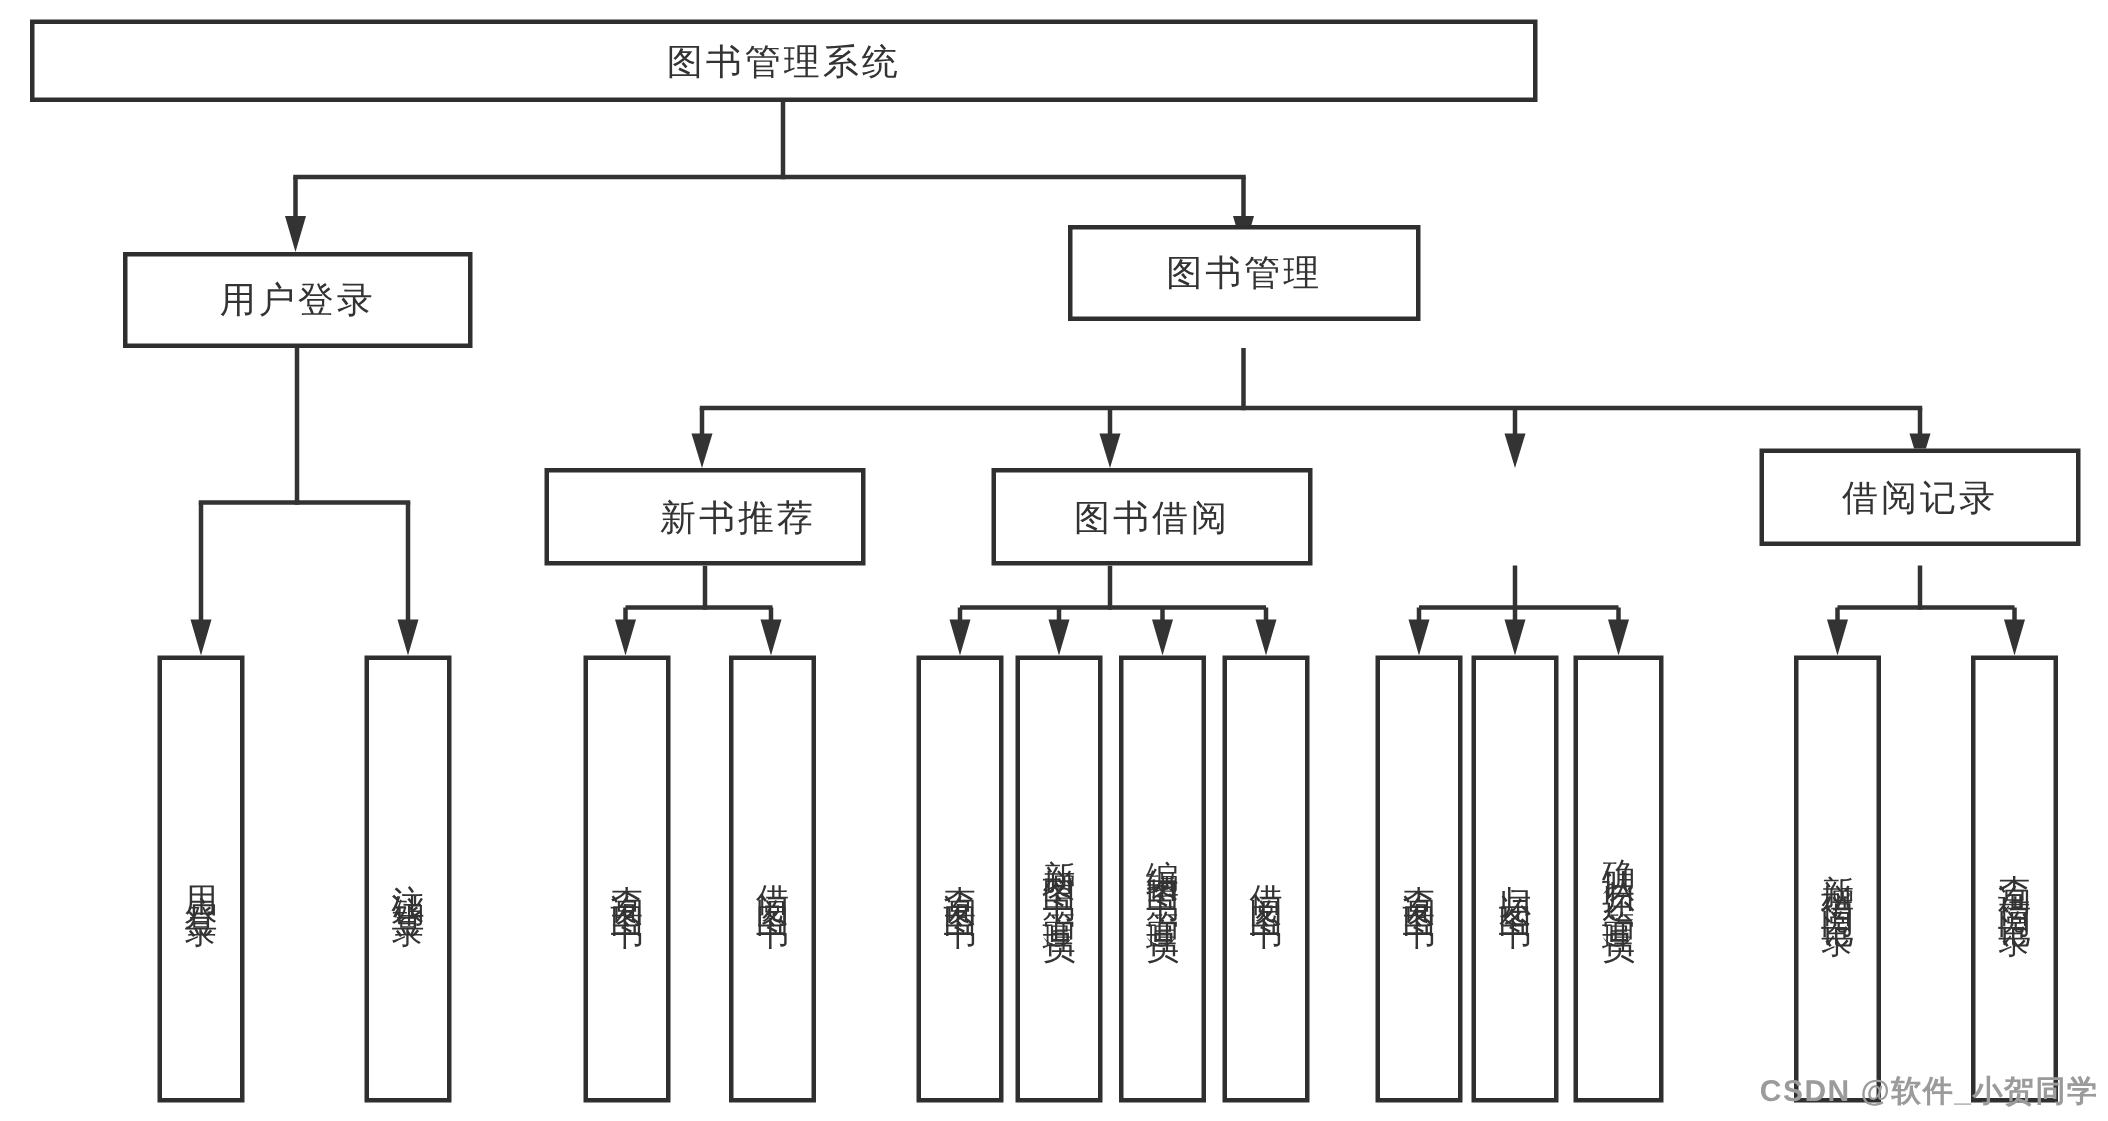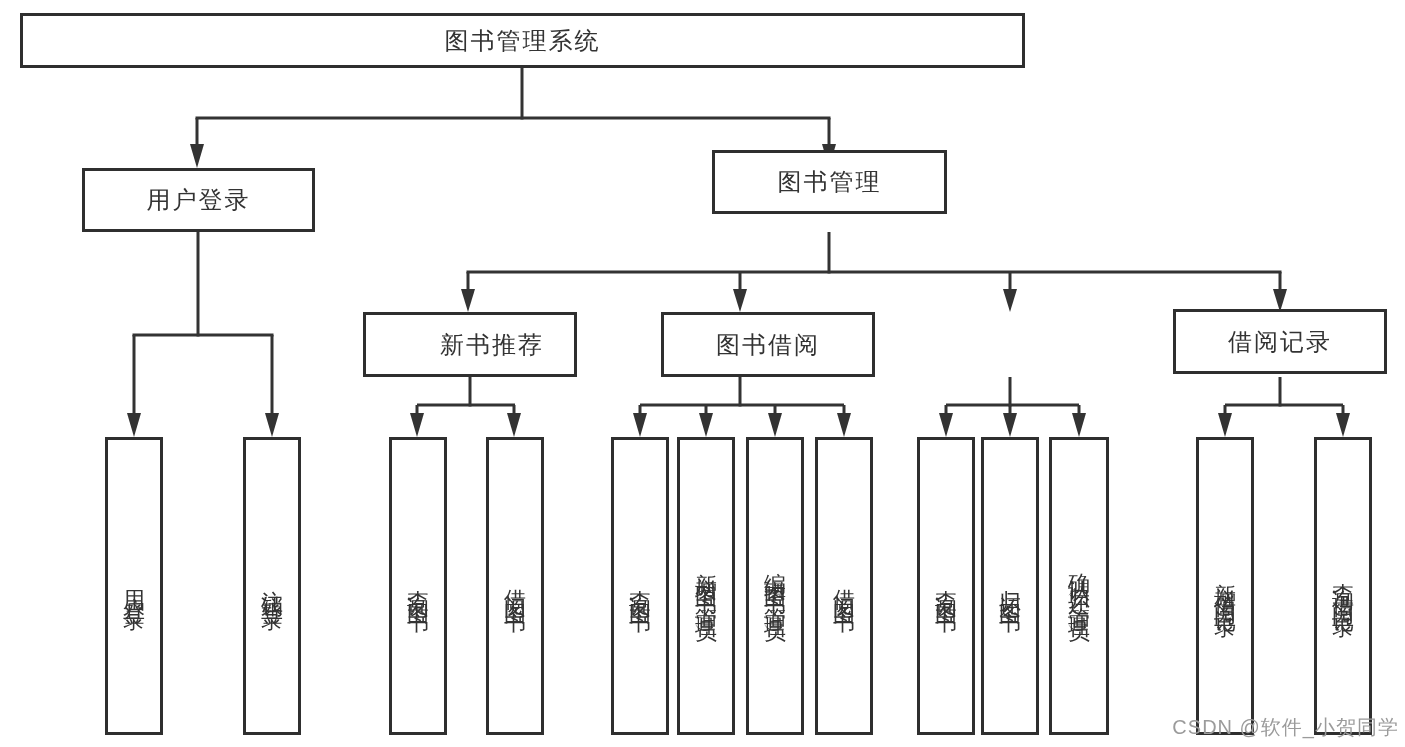--- a/index.html
+++ b/index.html
@@ -44,21 +44,21 @@
     letter-spacing: 7px;
     line-height: 1;
   }
   
   .n-root    { left: 20px;   top: 13px;  width: 1005px; height: 55px; }
   .n-login   { left: 82px;   top: 168px; width: 233px;  height: 64px; }
   .n-mgmt    { left: 712px;  top: 150px; width: 235px;  height: 64px; }
   .n-rec     { left: 363px;  top: 312px; width: 214px;  height: 65px; padding-left: 44px; }
   .n-bb      { left: 633px;  top: 312px; width: 214px;  height: 65px; margin-left: 28px; }
   .n-cb      { left: 903px;  top: 312px; width: 214px;  height: 65px; }
-  .n-br      { left: 1173px; top: 309px; width: 214px;  height: 65px; }
+  .n-br      { left: 1173px; top: 299px; width: 214px;  height: 65px; }
   .leaf      { top: 437px; width: 58px; height: 298px; }
   .l-login   { left: 105px; }
   .l-logout  { left: 243px; }
   .l-recq    { left: 389px; }
   .l-recb    { left: 486px; }
   .l-bbq     { left: 611px; }
   .l-bba     { left: 677px; }
   .l-bbe     { left: 746px; }
   .l-bbb     { left: 815px; }
   .l-cbq     { left: 917px; }
@@ -68,20 +68,21 @@
   .l-brq     { left: 1314px; }
   .watermark {
     position: absolute;
     right: 6px;
     top: 714px;
     font-size: 20px;
     letter-spacing: 1px;
     color: #9b9b9b;
     z-index: 3;
     white-space: nowrap;
+    font-weight: bold;
   }
 </style>
 </head>
 <body>
 
 <div class="canvas">
 
   <svg class="connectors" width="1405" height="747" viewBox="0 0 1405 747">
     <g stroke="#333333" stroke-width="3" fill="none">
 

